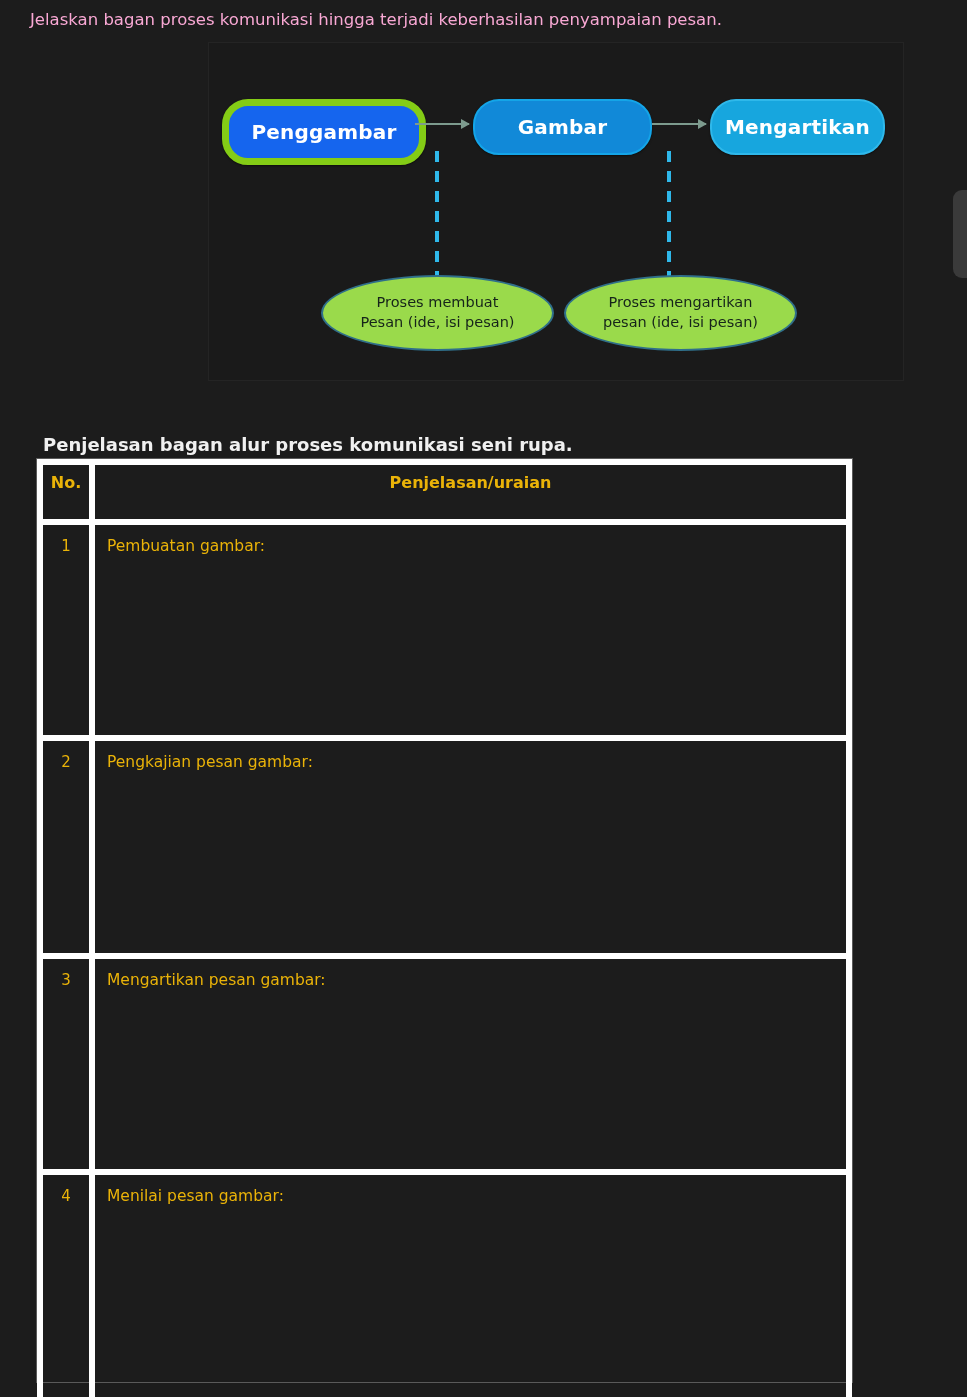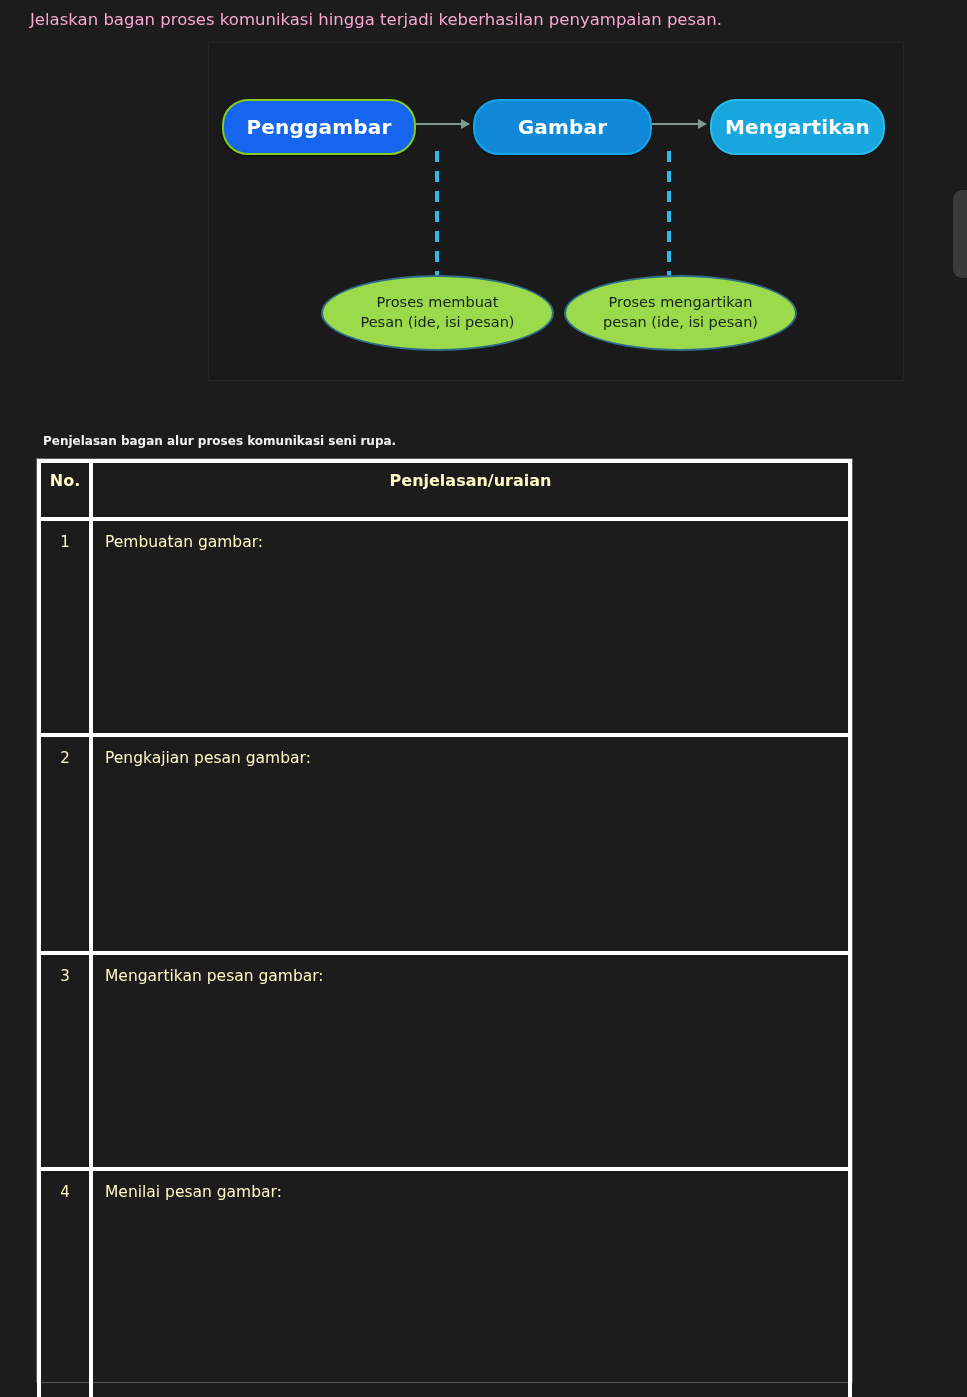--- a/index.html
+++ b/index.html
@@ -54,21 +54,21 @@
     font-weight: bold;
     display: flex;
     align-items: center;
     justify-content: center;
     letter-spacing: .2px;
     box-shadow: 0 1px 2px rgba(0,0,0,.5);
   }
   .node-penggambar {
     left: 13px; top: 56px; width: 190px; height: 52px;
     background: #1565ee;
-    border: 2px solid #84cc16;
+    border: 7px solid #84cc16;
   }
   .node-gambar {
     left: 264px; top: 56px; width: 175px; height: 52px;
     background: #1189d8;
     border: 2px solid #14a5e8;
   }
   .node-apresiator {
     left: 501px; top: 56px; width: 171px; height: 52px;
     background: #17a6de;
     border: 2px solid #2fb8ea;
@@ -118,21 +118,21 @@
     text-align: center;
   }
   .ellipse-1 { left: 112px; top: 232px; width: 229px; height: 72px; }
   .ellipse-2 { left: 355px; top: 232px; width: 229px; height: 72px; }
 
   
   .table-heading {
     position: absolute;
     left: 43px;
     top: 434px;
-    font-size: 12px;
+    font-size: 18px;
     font-weight: bold;
     color: #f0f0f0;
   }
 
   
   .table-wrap {
     position: absolute;
     left: 36px;
     top: 458px;
     width: 817px;
@@ -140,23 +140,23 @@
     border: 1px solid #5a5a5a;
     box-sizing: border-box;
   }
   table.sheet {
     width: 100%;
     height: 100%;
     border-collapse: collapse;
     table-layout: fixed;
   }
   table.sheet th, table.sheet td {
-    border: 4px solid #ffffff;
+    border: 6px solid #ffffff;
     vertical-align: top;
-    color: #fef9c3;
+    color: #eab308;
   }
   table.sheet th {
     font-size: 16px;
     font-weight: bold;
     padding: 8px 4px;
     text-align: center;
     height: 38px;
   }
   col.c-no { width: 52px; }
   td.no-cell {

